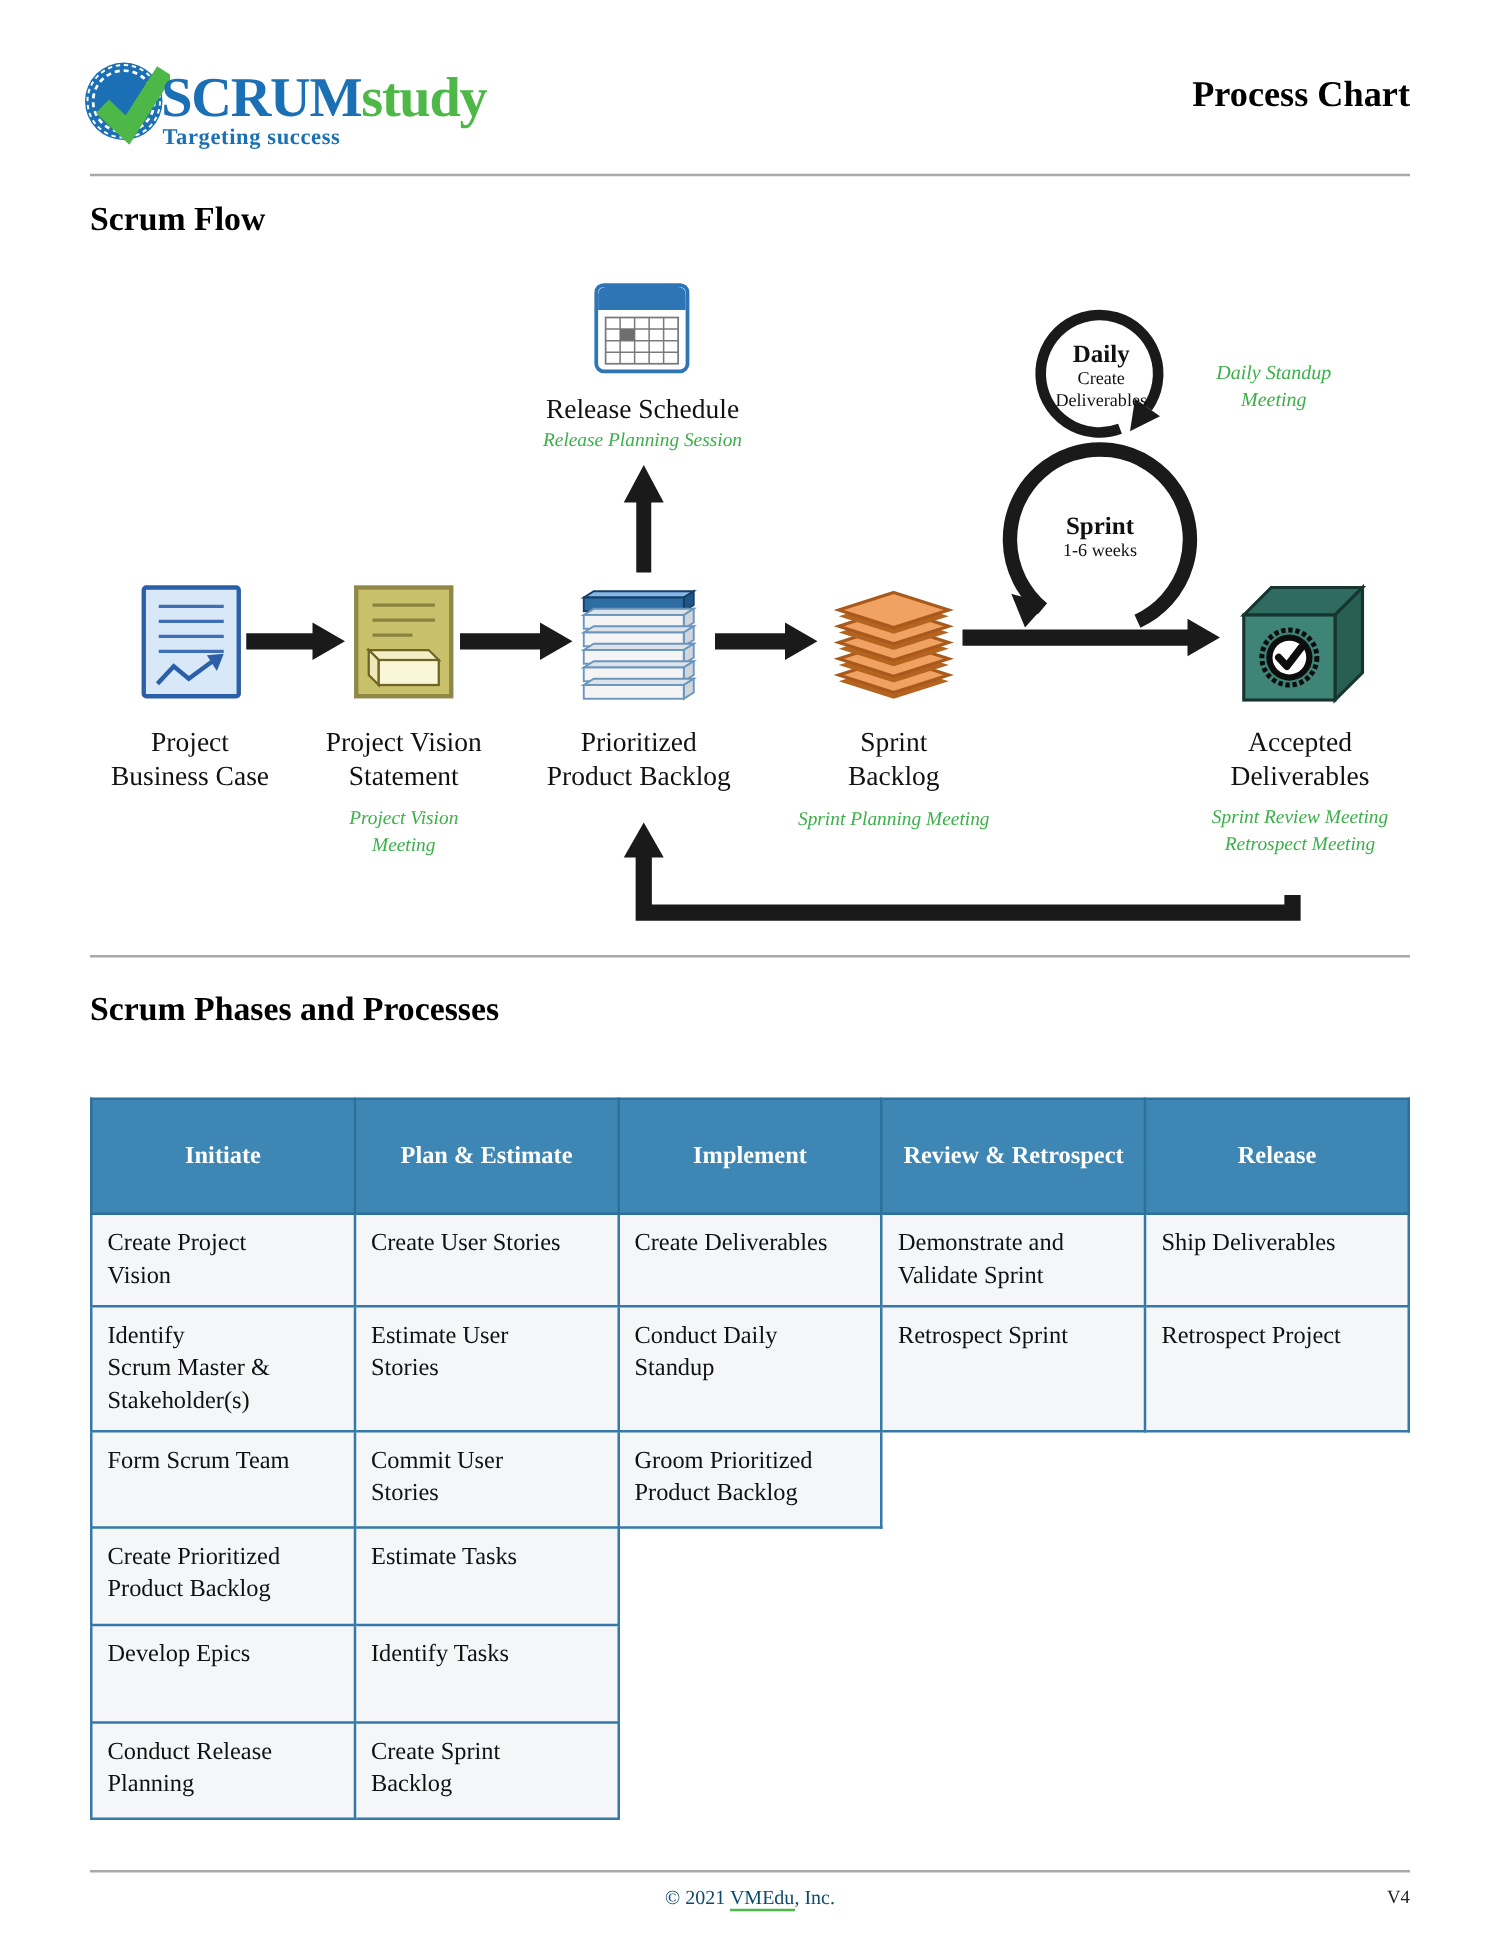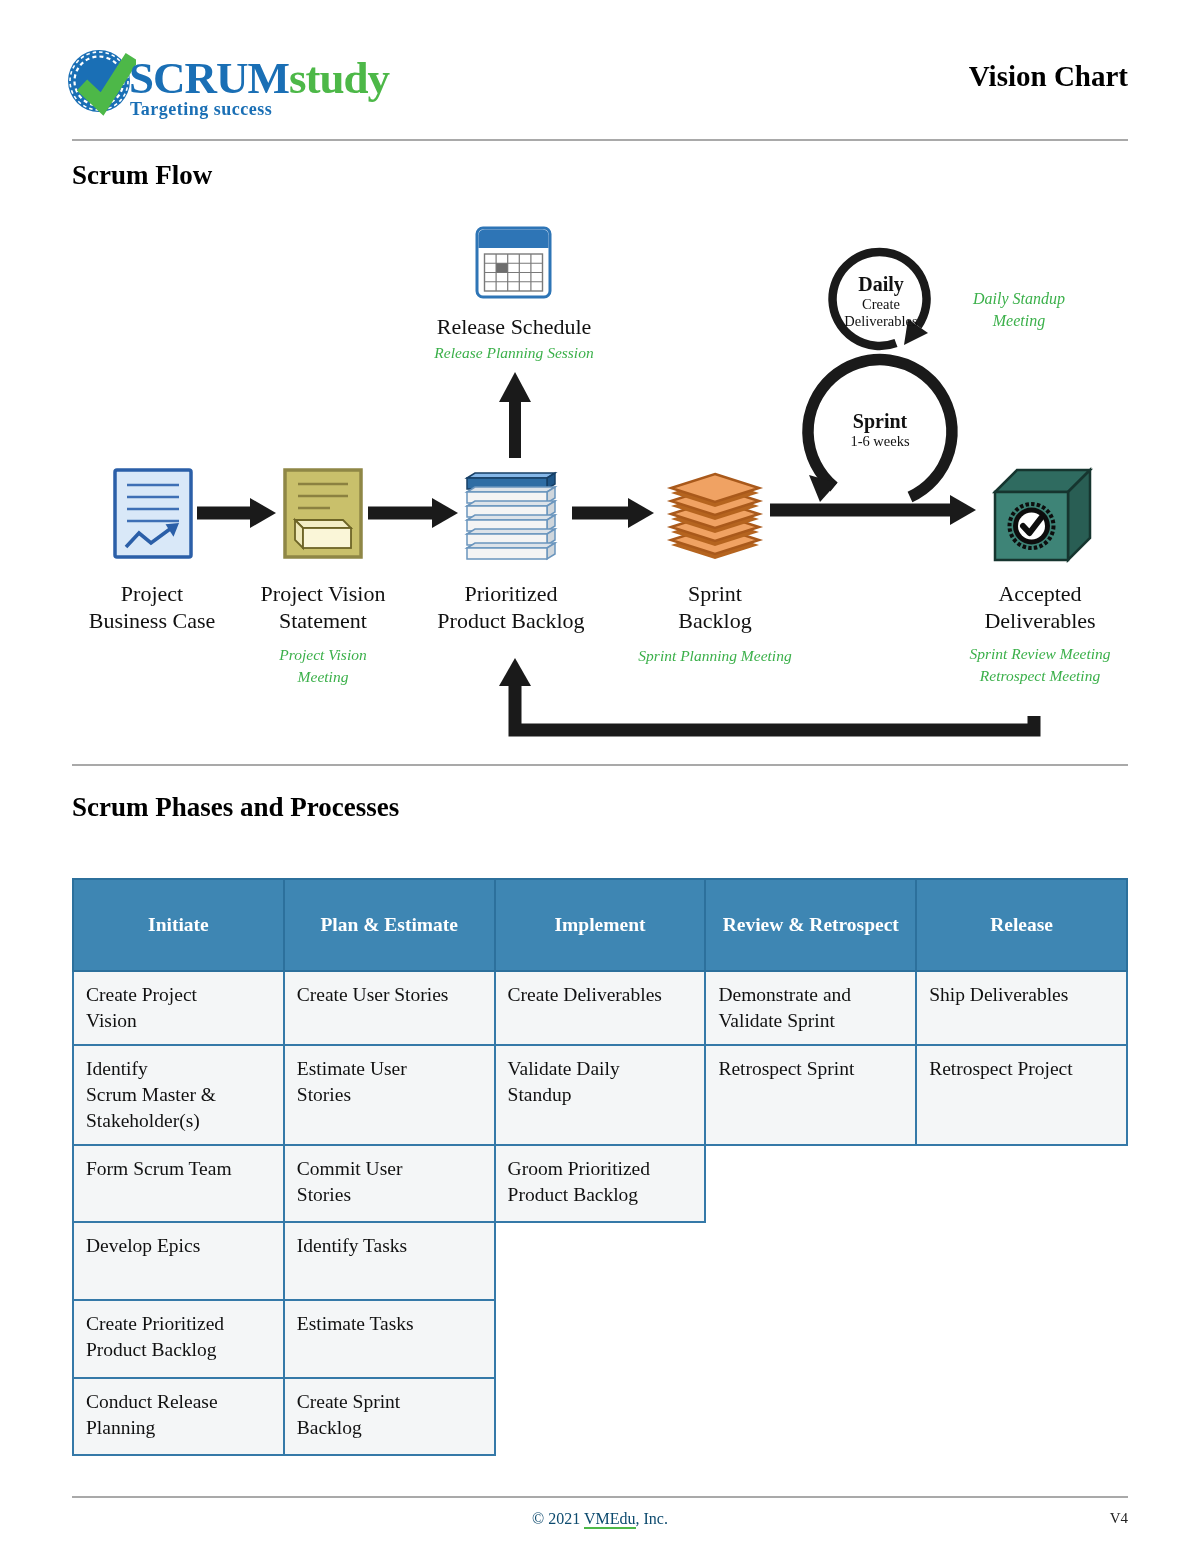--- a/index.html
+++ b/index.html
@@ -48,21 +48,21 @@
 <div class="page">
 
   <svg class="abs" style="left:66px;top:44px;" width="70" height="72" viewBox="0 0 70 72">
     <circle cx="33" cy="37" r="31" fill="#1a6fb5"></circle>
     <circle cx="33" cy="37" r="29" fill="none" stroke="#ffffff" stroke-width="1.6" stroke-dasharray="3.5 3"></circle>
     <circle cx="33" cy="37" r="24.5" fill="none" stroke="#ffffff" stroke-width="2.2" stroke-dasharray="4 3.2"></circle>
     <path d="M 16 41 L 36 60 L 66 13" fill="none" stroke="#4db848" stroke-width="15"></path>
   </svg>
   <div class="logo-text"><span class="logo-scrum">SCRUM</span><span class="logo-study">study</span></div>
   <div class="logo-tagline">Targeting success</div>
-  <div class="doc-title">Vision Chart</div>
+  <div class="doc-title">Process Chart</div>
   <div class="hrule" style="left:72px;top:139px;width:1056px;"></div>
 
   <div class="section-heading" style="left:72px;top:160px;">Scrum Flow</div>
 
   <svg class="abs" style="left:0;top:150px;" width="1200" height="625" viewBox="0 0 1200 625">
 
     <g transform="translate(477,78)">
       <rect x="0" y="0" width="73" height="69" rx="6" fill="#ffffff" stroke="#2e75b6" stroke-width="3"></rect>
       <path d="M 1.5 20 V 7.5 Q 1.5 1.5 7.5 1.5 H 65.5 Q 71.5 1.5 71.5 7.5 V 20 Z" fill="#2e75b6"></path>
       <rect x="7.5" y="26" width="58" height="37" fill="#ffffff" stroke="#7a7a7a" stroke-width="1.4"></rect>
@@ -237,45 +237,45 @@
         <td>Demonstrate and
 Validate Sprint</td>
         <td>Ship Deliverables</td>
       </tr>
       <tr>
         <td>Identify
 Scrum Master &amp;
 Stakeholder(s)</td>
         <td>Estimate User
 Stories</td>
-        <td>Validate Daily
+        <td>Conduct Daily
 Standup</td>
         <td>Retrospect Sprint</td>
         <td>Retrospect Project</td>
       </tr>
       <tr>
         <td>Form Scrum Team</td>
         <td>Commit User
 Stories</td>
         <td>Groom Prioritized
 Product Backlog</td>
         <td class="none"></td>
         <td class="none"></td>
       </tr>
       <tr>
-        <td>Develop Epics</td>
-        <td>Identify Tasks</td>
-        <td class="none"></td>
-        <td class="none"></td>
-        <td class="none"></td>
-      </tr>
-      <tr>
         <td>Create Prioritized
 Product Backlog</td>
         <td>Estimate Tasks</td>
+        <td class="none"></td>
+        <td class="none"></td>
+        <td class="none"></td>
+      </tr>
+      <tr>
+        <td>Develop Epics</td>
+        <td>Identify Tasks</td>
         <td class="none"></td>
         <td class="none"></td>
         <td class="none"></td>
       </tr>
       <tr>
         <td>Conduct Release
 Planning</td>
         <td>Create Sprint
 Backlog</td>
         <td class="none"></td>

